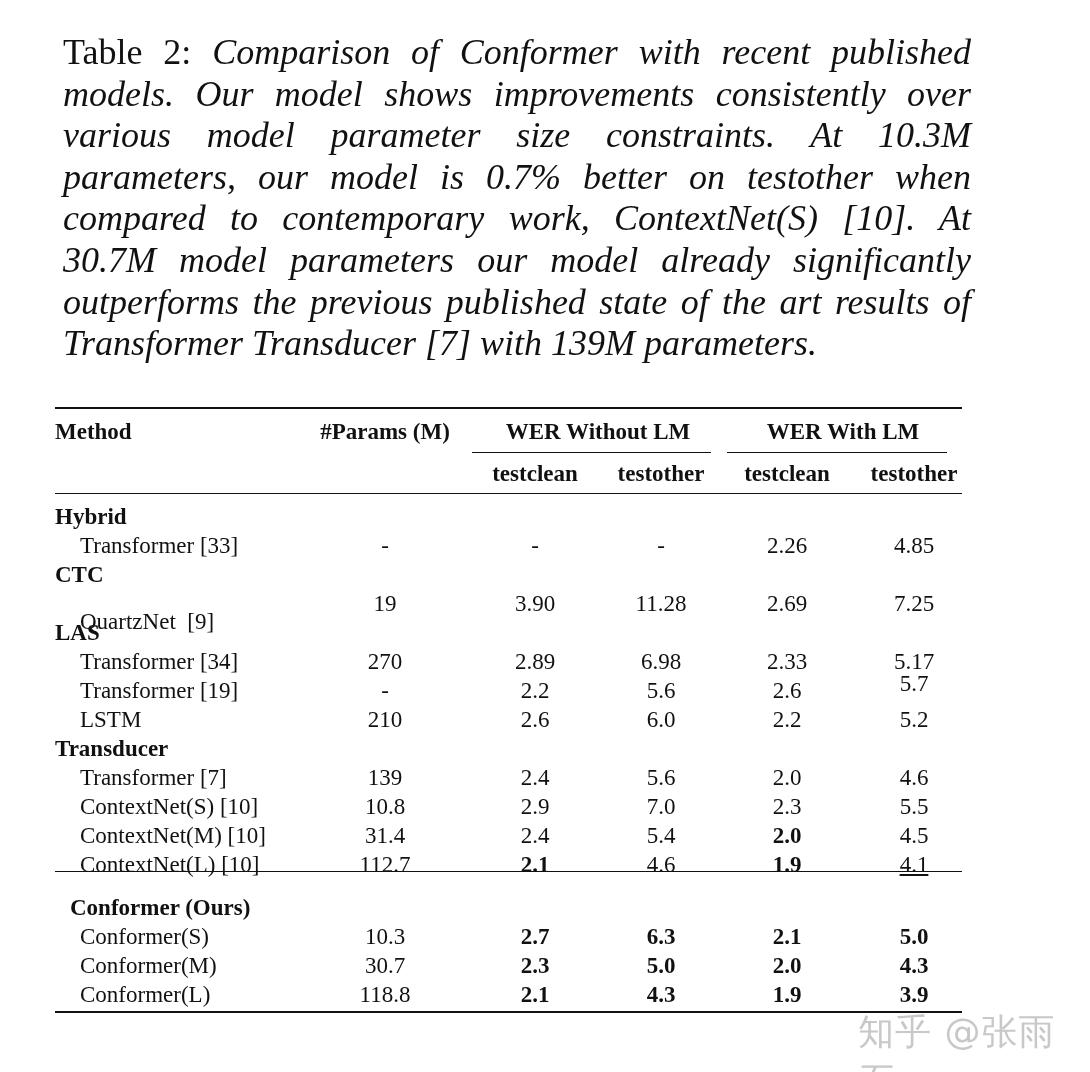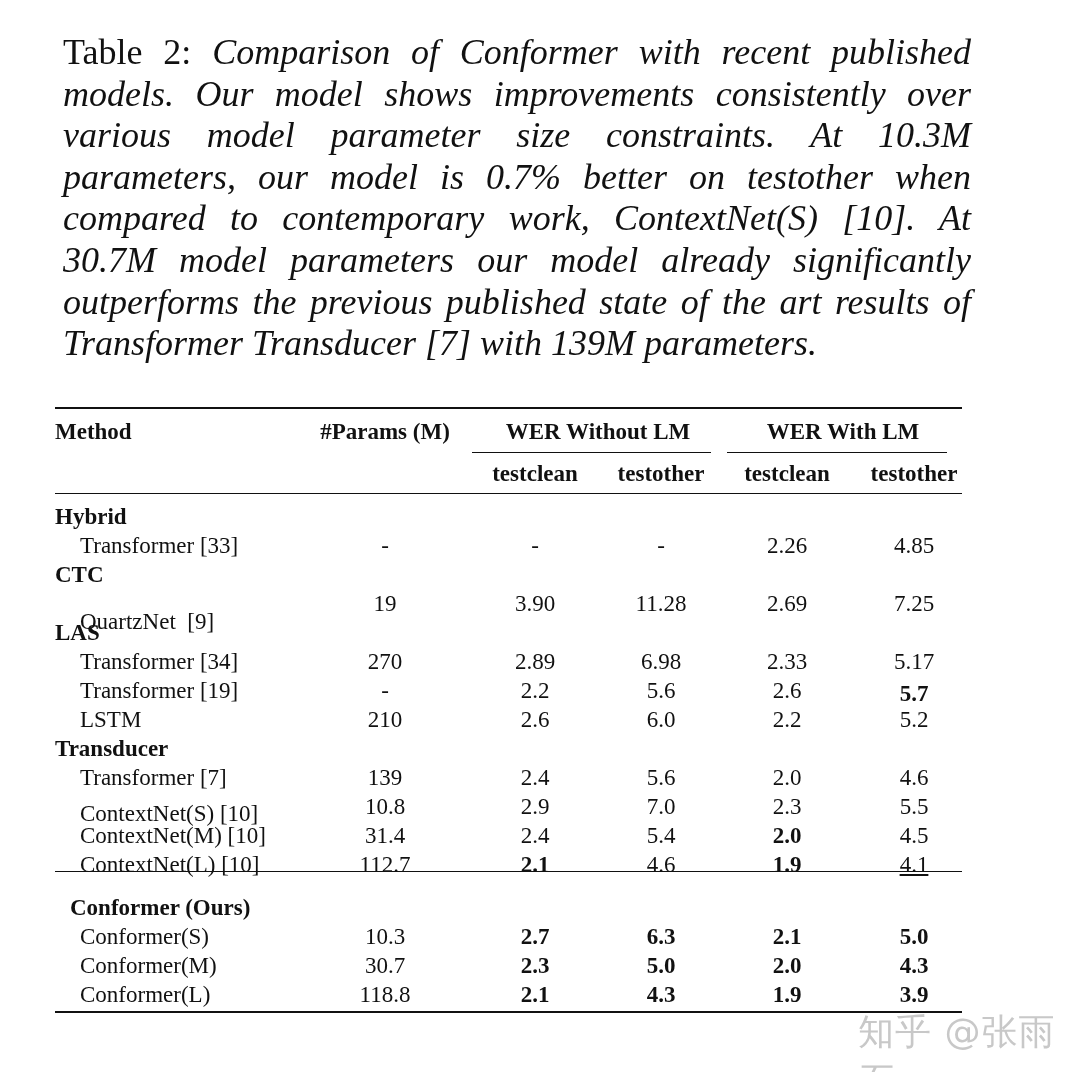--- a/index.html
+++ b/index.html
@@ -60,35 +60,35 @@
       <div class="cell c" style="left: 330px; top: 240px;">270</div>
       <div class="cell c" style="left: 480px; top: 240px;">2.89</div>
       <div class="cell c" style="left: 606px; top: 240px;">6.98</div>
       <div class="cell c" style="left: 732px; top: 240px;">2.33</div>
       <div class="cell c" style="left: 859px; top: 240px;">5.17</div>
       <div class="cell" style="left: 25px; top: 269px; white-space: pre;">Transformer [19]</div>
       <div class="cell c" style="left: 330px; top: 269px;">-</div>
       <div class="cell c" style="left: 480px; top: 269px;">2.2</div>
       <div class="cell c" style="left: 606px; top: 269px;">5.6</div>
       <div class="cell c" style="left: 732px; top: 269px;">2.6</div>
-      <div class="cell c" style="left: 859px; top: 272px; font-weight: bold;">5.7</div>
+      <div class="cell c" style="left: 859px; top: 262px;">5.7</div>
       <div class="cell" style="left: 25px; top: 298px; white-space: pre;">LSTM</div>
       <div class="cell c" style="left: 330px; top: 298px;">210</div>
       <div class="cell c" style="left: 480px; top: 298px;">2.6</div>
       <div class="cell c" style="left: 606px; top: 298px;">6.0</div>
       <div class="cell c" style="left: 732px; top: 298px;">2.2</div>
       <div class="cell c" style="left: 859px; top: 298px;">5.2</div>
       <div class="cell b" style="left: 0px; top: 327px;">Transducer</div>
       <div class="cell" style="left: 25px; top: 356px; white-space: pre;">Transformer [7]</div>
       <div class="cell c" style="left: 330px; top: 356px;">139</div>
       <div class="cell c" style="left: 480px; top: 356px;">2.4</div>
       <div class="cell c" style="left: 606px; top: 356px;">5.6</div>
       <div class="cell c" style="left: 732px; top: 356px;">2.0</div>
       <div class="cell c" style="left: 859px; top: 356px;">4.6</div>
-      <div class="cell" style="left: 25px; top: 385px; white-space: pre; margin-top: 7px;">ContextNet(S) [10]</div>
+      <div class="cell" style="left: 25px; top: 385px; white-space: pre;">ContextNet(S) [10]</div>
       <div class="cell c" style="left: 330px; top: 385px;">10.8</div>
       <div class="cell c" style="left: 480px; top: 385px;">2.9</div>
       <div class="cell c" style="left: 606px; top: 385px;">7.0</div>
       <div class="cell c" style="left: 732px; top: 385px;">2.3</div>
       <div class="cell c" style="left: 859px; top: 385px;">5.5</div>
       <div class="cell" style="left: 25px; top: 414px; white-space: pre;">ContextNet(M) [10]</div>
       <div class="cell c" style="left: 330px; top: 414px;">31.4</div>
       <div class="cell c" style="left: 480px; top: 414px;">2.4</div>
       <div class="cell c" style="left: 606px; top: 414px;">5.4</div>
       <div class="cell c b" style="left: 732px; top: 414px;">2.0</div>

